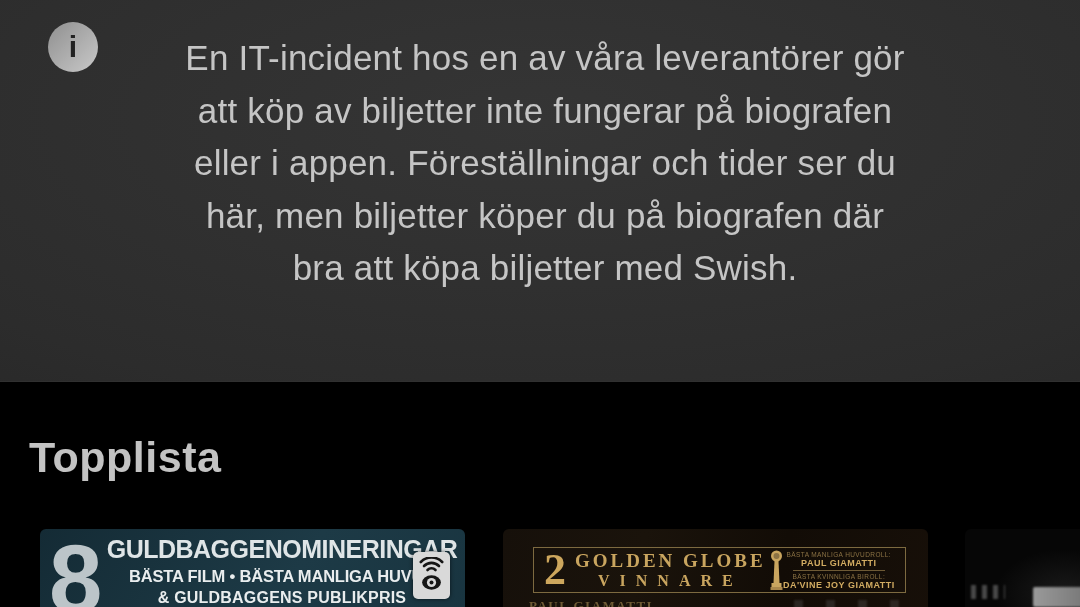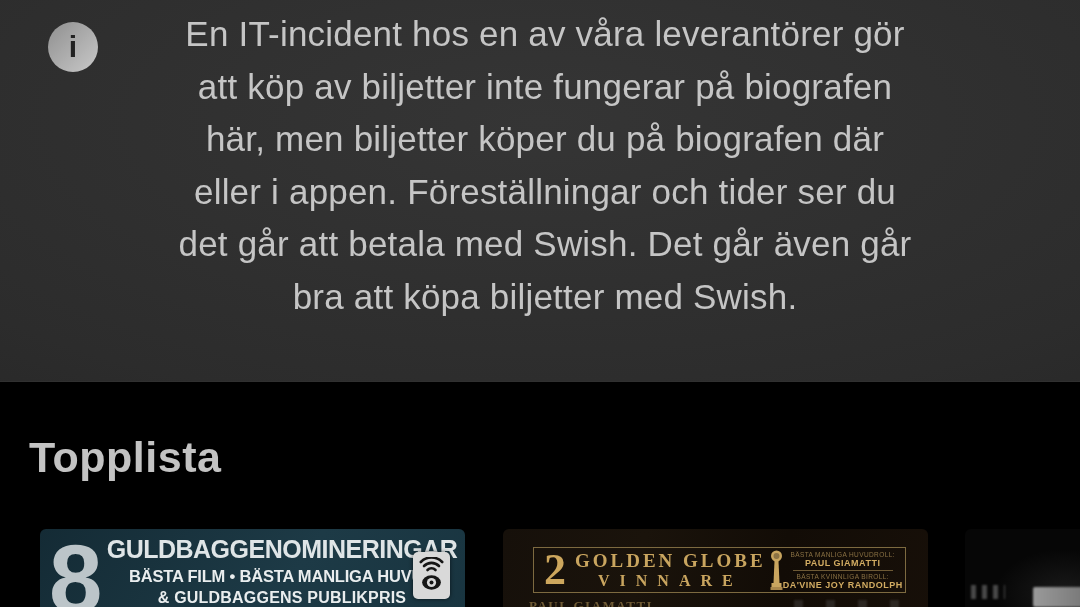--- a/index.html
+++ b/index.html
@@ -17,21 +17,21 @@
     border-bottom:1px solid #303030;
   }
   .info-icon {
     position:absolute; left:48px; top:22px; width:50px; height:50px;
     border-radius:50%;
     background:linear-gradient(135deg, #8f8f8f 0%, #c9c9c9 100%);
     color:#222; font-weight:bold; font-size:30px;
     display:flex; align-items:center; justify-content:center;
   }
   .notice-text {
-    position:absolute; left:90px; top:8px; width:910px;
+    position:absolute; left:90px; top:32px; width:910px;
     text-align:center; color:#c5c5c5;
     font-size:35px; line-height:52.5px; font-weight:500;
     letter-spacing:0.2px;
   }
 
   
   .section-title {
     position:absolute; left:29px; top:433px;
     color:#c3c3c3; font-size:43px; font-weight:bold; letter-spacing:0.5px;
   }
@@ -111,23 +111,22 @@
 </head>
 <body>
 
 <div class="page">
 
   <section class="notice">
     <span class="info-icon">i</span>
     <div class="notice-text">
       <div>En IT-incident hos en av våra leverantörer gör</div>
       <div>att köp av biljetter inte fungerar på biografen</div>
+      <div>eller i appen. Föreställningar och tider ser du</div>
       <div>här, men biljetter köper du på biografen där</div>
-      <div>eller i appen. Föreställningar och tider ser du</div>
-      <div>det går att betala med Swish. Det går även går</div>
       <div>bra att köpa biljetter med Swish.</div>
     </div>
   </section>
 
   <h2 class="section-title">Topplista</h2>
 
   <article class="poster poster1">
     <div class="p1-number">8</div>
     <div class="p1-text">
       <div class="p1-title">GULDBAGGENOMINERINGAR</div>
@@ -160,21 +159,21 @@
         <circle cx="6.5" cy="7" r="3" fill="#8b7244"></circle>
         <path d="M4.5 12 L8.5 12 L9.5 34 L3.5 34 Z" fill="#c9a55f"></path>
         <rect x="1.5" y="34" width="10" height="4" fill="#c9a55f"></rect>
         <rect x="0.5" y="38" width="12" height="3" fill="#a9874c"></rect>
       </svg>
       <div class="p2-credits">
         <div class="p2-credit-label">BÄSTA MANLIGA HUVUDROLL:</div>
         <div class="p2-credit-name">PAUL GIAMATTI</div>
         <div class="p2-credit-divider"></div>
         <div class="p2-credit-label">BÄSTA KVINNLIGA BIROLL:</div>
-        <div class="p2-credit-name">DA'VINE JOY RANDOLPH</div>
+        <div class="p2-credit-name">DA'VINE JOY GIAMATTI</div>
       </div>
     </div>
     <div class="p2-bottom-name">PAUL GIAMATTI</div>
     <div class="p2-faint"></div>
   </article>
 
   <article class="poster poster3">
     <div class="p3-glow"></div>
     <div class="p3-mark"></div>
     <div class="p3-smudge"></div>

